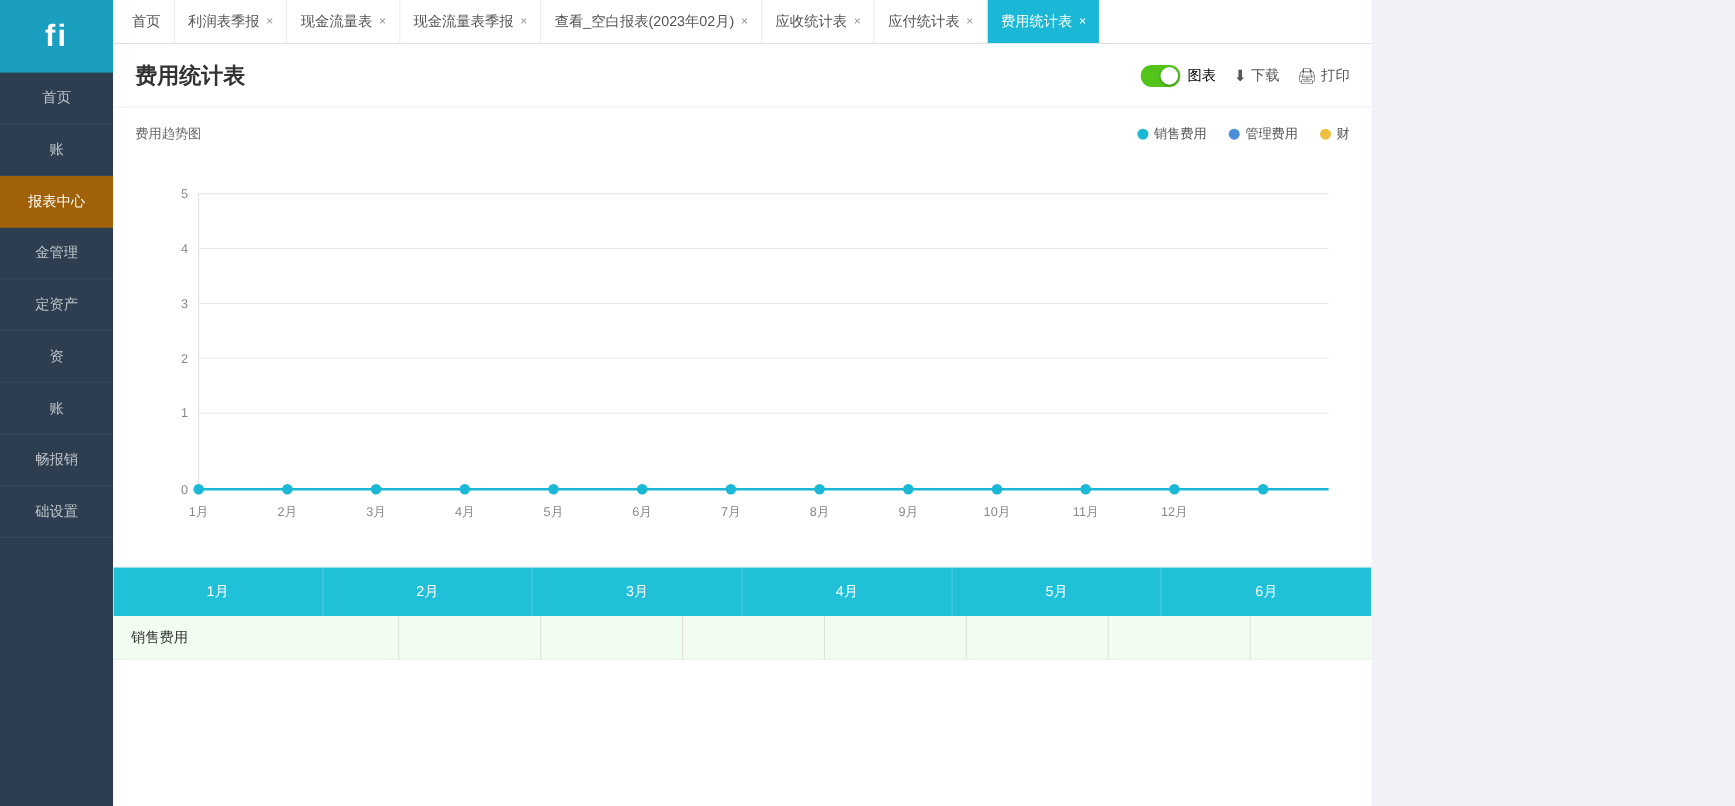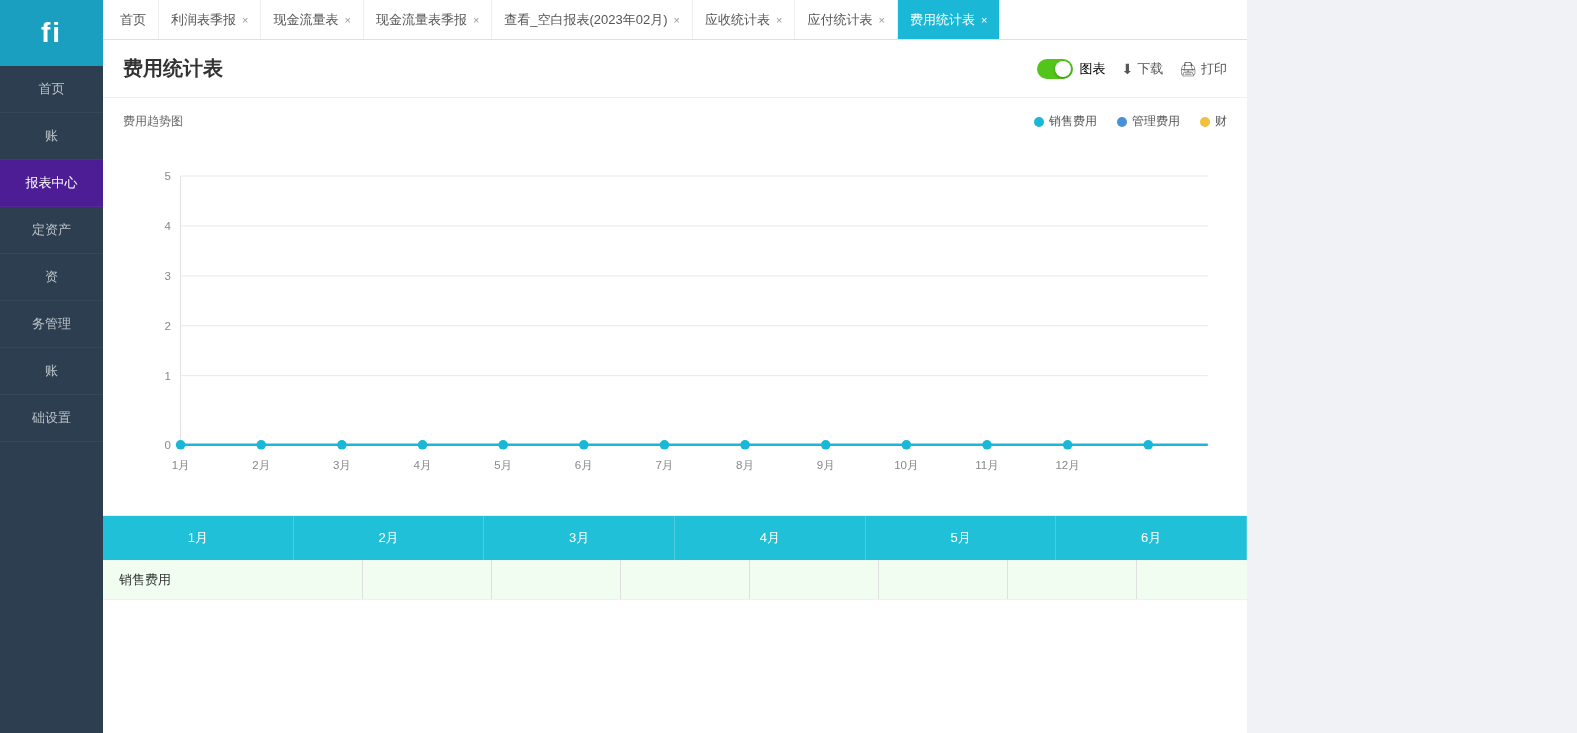--- a/index.html
+++ b/index.html
@@ -28,21 +28,21 @@
       letter-spacing: 2px;
     }
     .sidebar-item {
       padding: 14px 10px;
       color: #bdc3c7;
       cursor: pointer;
       text-align: center;
       font-size: 13px;
       border-bottom: 1px solid rgba(255,255,255,0.05);
     }
-    .sidebar-item.active { background: #4c1d95; color: white; }
+    .sidebar-item.active { background: #a16207; color: white; }
     
     
     .main-content {
       flex: 1;
       display: flex;
       flex-direction: column;
       background: #f5f6f7;
       overflow: hidden;
     }
     
@@ -258,24 +258,25 @@
 </head>
 <body>
 
 <div class="app-container">
 
   <div class="sidebar">
     <div class="sidebar-logo">fi</div>
     <div class="sidebar-item">首页</div>
     <div class="sidebar-item">账</div>
     <div class="sidebar-item active">报表中心</div>
+    <div class="sidebar-item">金管理</div>
     <div class="sidebar-item">定资产</div>
     <div class="sidebar-item">资</div>
-    <div class="sidebar-item">务管理</div>
     <div class="sidebar-item">账</div>
+    <div class="sidebar-item">畅报销</div>
     <div class="sidebar-item">础设置</div>
   </div>
 
   <div class="main-content">
 
     <div class="tab-bar">
       <div class="tab">
         <span>首页</span>
       </div>
       <div class="tab">

